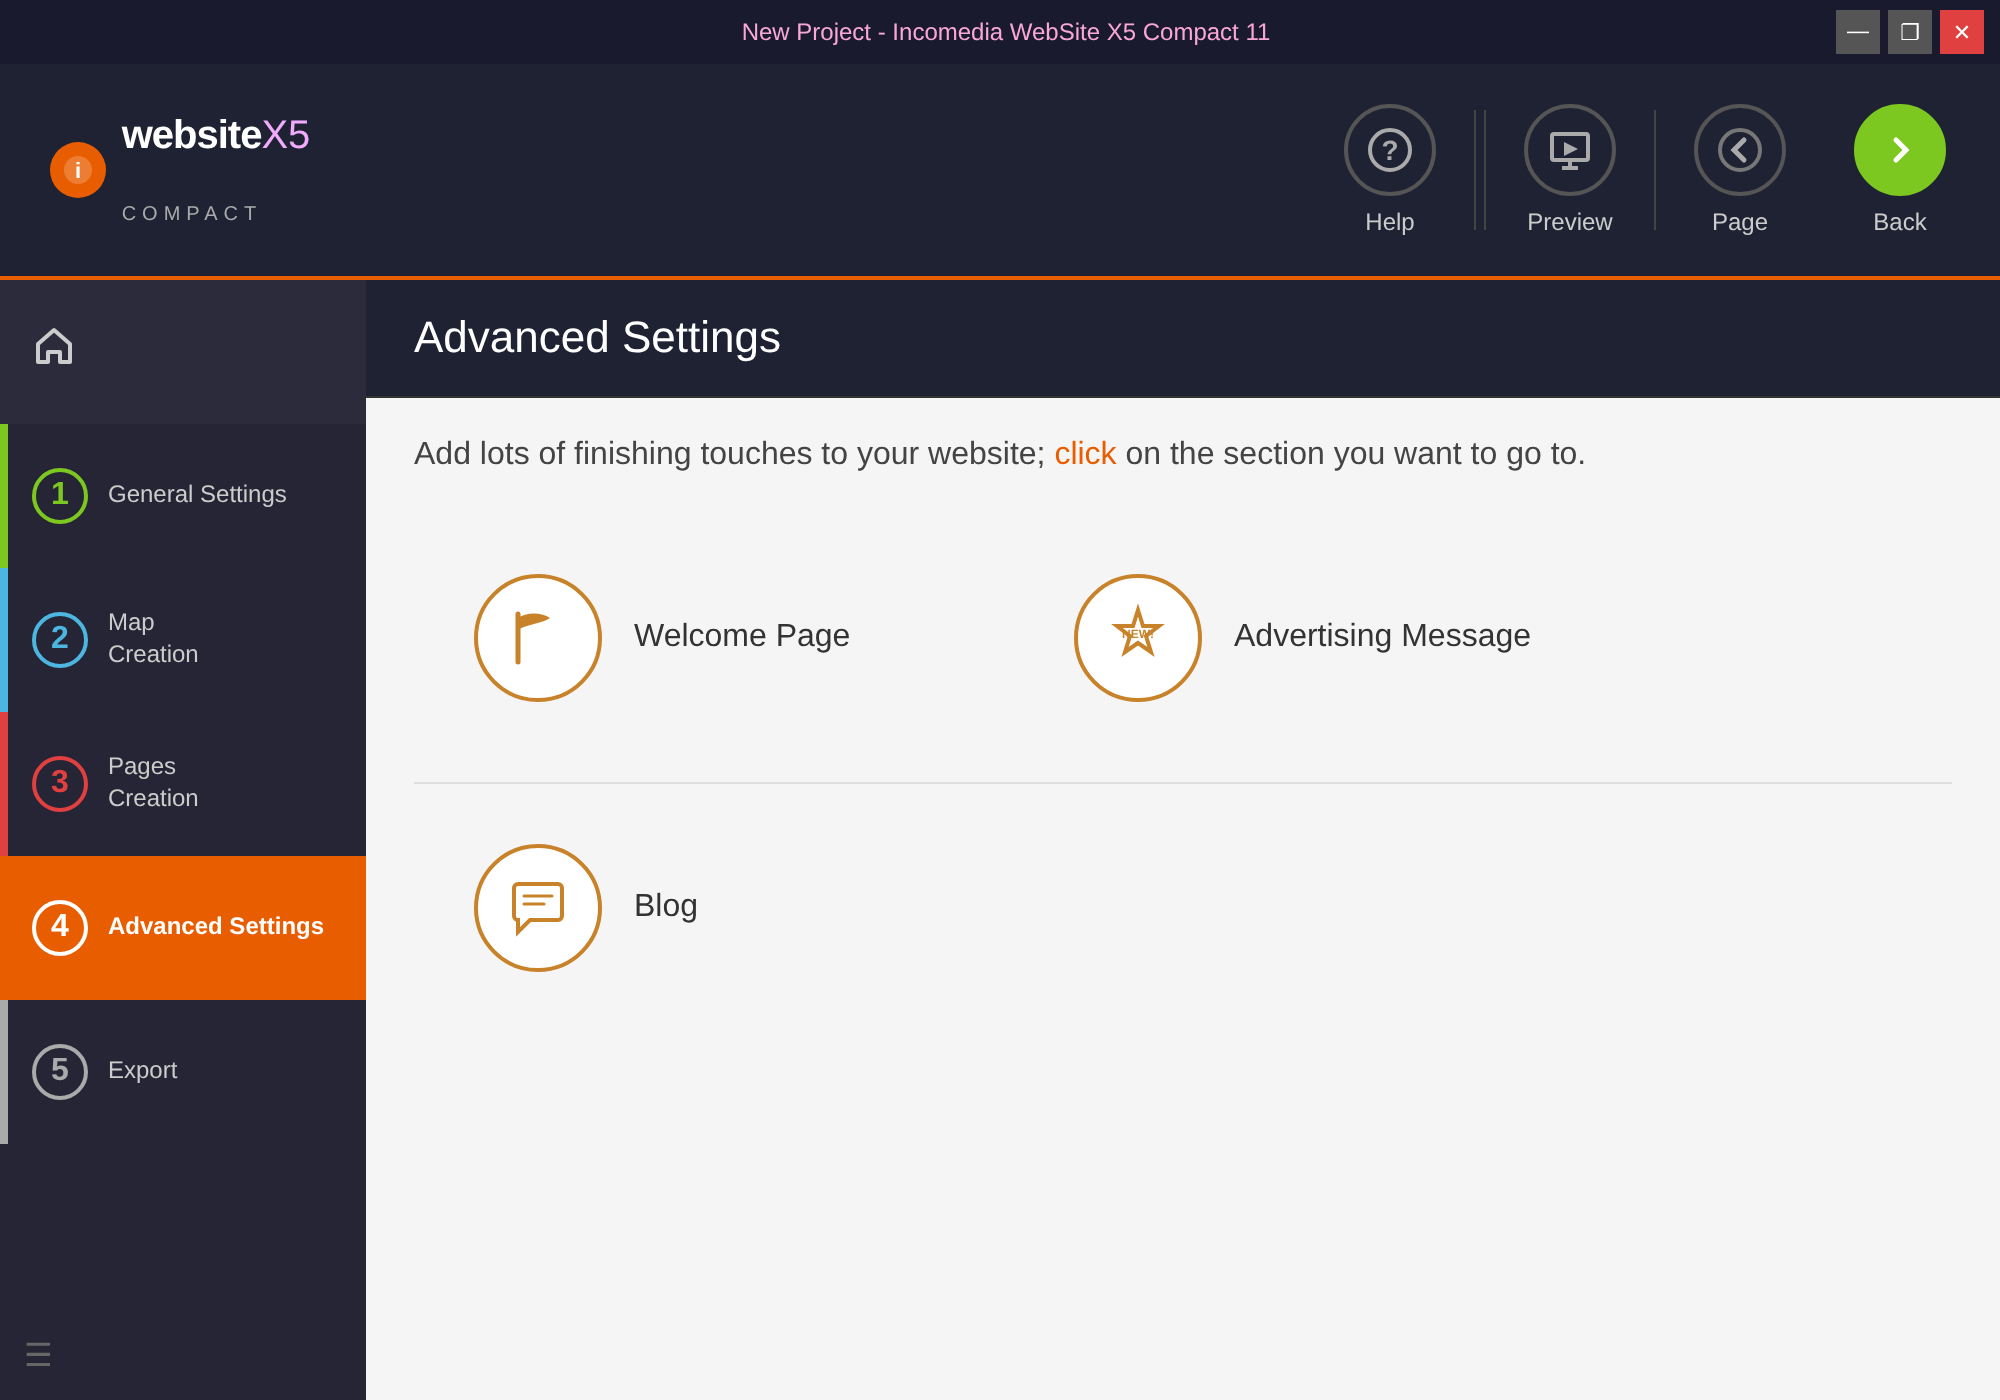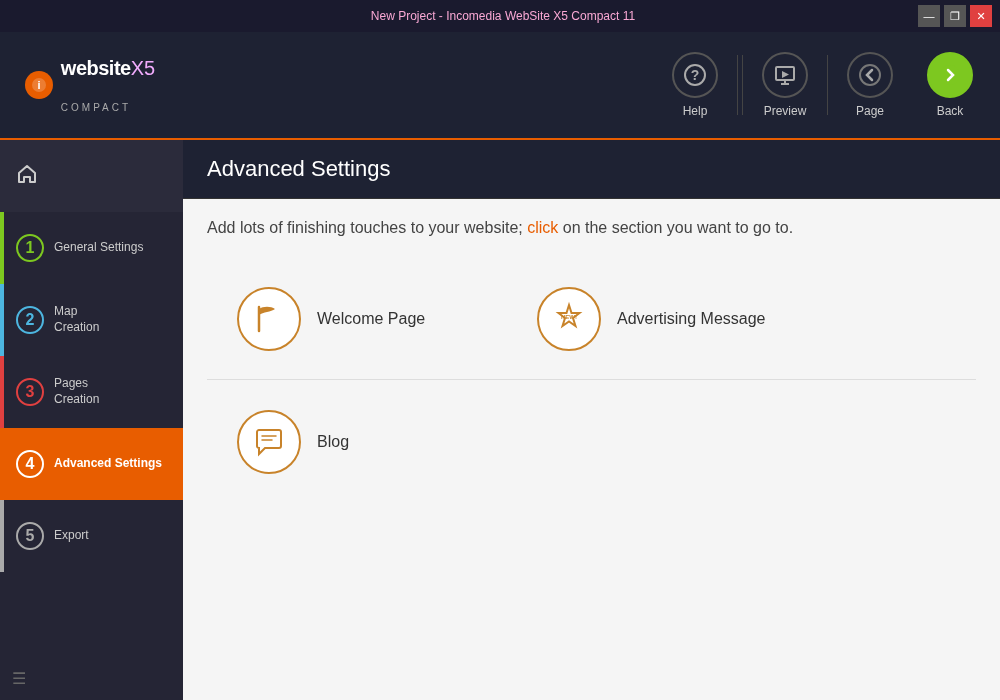--- a/index.html
+++ b/index.html
@@ -243,21 +243,21 @@
       margin-bottom: 30px;
     }
     .main-description span.highlight { color: #e85d00; }
 
     
     .options-row {
       display: flex;
       gap: 0;
       margin-bottom: 0;
       border-bottom: 1px solid #ddd;
-      padding-bottom: 8px;
+      padding-bottom: 20px;
     }
     .option-card {
       display: flex;
       align-items: center;
       gap: 16px;
       padding: 20px 30px;
       cursor: pointer;
       flex: 0 0 auto;
       min-width: 300px;
     }

